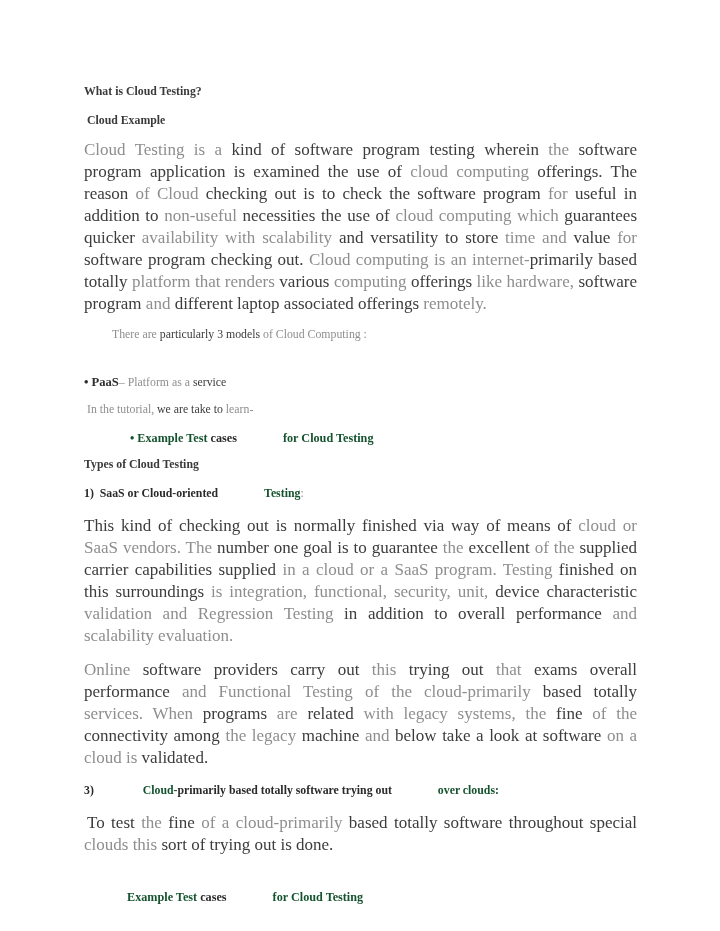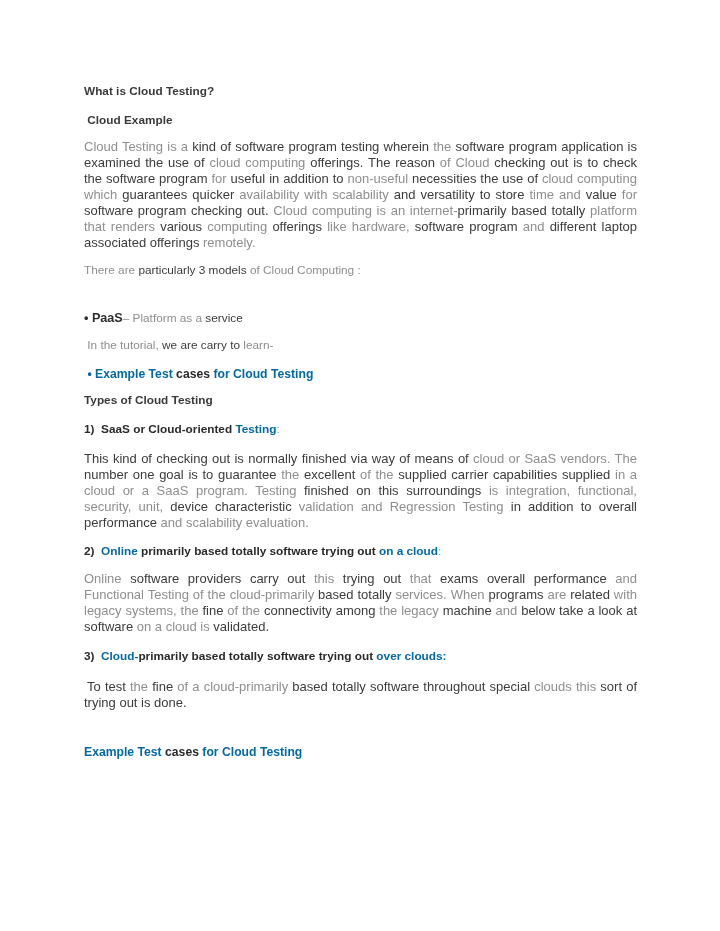--- a/index.html
+++ b/index.html
@@ -6,59 +6,58 @@
     margin: 0;
     padding: 0;
     background: #ffffff;
   }
   .page {
     position: relative;
     width: 660px;
     height: 931px;
     background: #ffffff;
     overflow: hidden;
-    font-family: Liberation Sans, sans-serif;
+    font-family: Liberation Serif, serif;
   }
   .content {
     position: absolute;
     left: 84px;
     top: 84px;
     width: 553px;
   }
   .blk { margin: 0; }
   
   .h1  { font-size: 16px;   line-height: 19px;   font-weight: bold; }
   .h2  { font-size: 13.5px; line-height: 16px;   font-weight: bold; }
   .h3  { font-size: 13.2px; line-height: 16px;   font-weight: bold; }
-  .para{ font-size: 13px; line-height: 16px; text-align: justify; }
+  .para{ font-size: 17px; line-height: 22px; text-align: justify; }
   .ln  { font-size: 11.8px; line-height: 15.5px; white-space: pre-wrap; }
   .md  { font-size: 12.2px; line-height: 15px; }
   .ind { text-indent: 3px; }
   
   .r-h { font-weight: bold;   color: #3a3a3a; }
   .r-b { font-weight: bold;   color: #2a2a2a; }
-  .r-g { font-weight: bold;   color: #0369a1; }
+  .r-g { font-weight: bold;   color: #14532d; margin-left: 43px; }
   .r-d { font-weight: normal; color: #3c3c3c; }
   .r-l { font-weight: normal; color: #8e8e8e; }
   .r-k { font-weight: bold;   color: #2e2e2e; font-size: 12.6px; }
 </style>
 </head>
 <body>
 
 <div class="page">
   <div class="content">
       <div class="blk h1 ln" style="margin-top: 0px;"><span class="r-h">What is Cloud Testing?</span></div>
       <div class="blk h2 ln" style="margin-top: 13px;"><span class="r-h"> Cloud Example</span></div>
       <div class="blk para" style="margin-top: 11px;"><span class="r-l">Cloud Testing is a </span><span class="r-d">kind of software program testing wherein </span><span class="r-l">the </span><span class="r-d">software program application is examined the use of </span><span class="r-l">cloud computing </span><span class="r-d">offerings. The reason </span><span class="r-l">of Cloud </span><span class="r-d">checking out is to check the software program </span><span class="r-l">for </span><span class="r-d">useful in addition to </span><span class="r-l">non-useful </span><span class="r-d">necessities the use of </span><span class="r-l">cloud computing which </span><span class="r-d">guarantees quicker </span><span class="r-l">availability with scalability </span><span class="r-d">and versatility to store </span><span class="r-l">time and </span><span class="r-d">value </span><span class="r-l">for </span><span class="r-d">software program checking out. </span><span class="r-l">Cloud computing is an internet-</span><span class="r-d">primarily based totally </span><span class="r-l">platform that renders </span><span class="r-d">various </span><span class="r-l">computing </span><span class="r-d">offerings </span><span class="r-l">like hardware, </span><span class="r-d">software program </span><span class="r-l">and </span><span class="r-d">different laptop associated offerings </span><span class="r-l">remotely.</span></div>
-      <div class="blk ln" style="margin-top: 12px;"><span class="r-l">There are </span><span class="r-d">particularly 3 models </span><span class="r-l">of Cloud Computing :</span></div>
+      <div class="blk ln" style="margin-top: 12px; margin-left: 28px;"><span class="r-l">There are </span><span class="r-d">particularly 3 models </span><span class="r-l">of Cloud Computing :</span></div>
       <div class="blk ln" style="margin-top: 32px;"><span class="r-k">• PaaS</span><span class="r-l">– Platform as a </span><span class="r-d">service</span></div>
-      <div class="blk ln" style="margin-top: 12px;"><span class="r-l"> In the tutorial, </span><span class="r-d">we are carry to </span><span class="r-l">learn-</span></div>
+      <div class="blk ln" style="margin-top: 12px;"><span class="r-l"> In the tutorial, </span><span class="r-d">we are take to </span><span class="r-l">learn-</span></div>
       <div class="blk ln md" style="margin-top: 13px;"><span class="r-g"> • Example Test </span><span class="r-b">cases </span><span class="r-g">for Cloud Testing</span></div>
       <div class="blk h2 ln" style="margin-top: 11px;"><span class="r-h">Types of Cloud Testing</span></div>
       <div class="blk h3 ln" style="margin-top: 14px;"><span class="r-b">1)  SaaS or Cloud-oriented </span><span class="r-g">Testing</span><span class="r-l">:</span></div>
       <div class="blk para" style="margin-top: 13px;"><span class="r-d">This kind of checking out is normally finished via way of means of </span><span class="r-l">cloud or SaaS vendors. The </span><span class="r-d">number one goal is to guarantee </span><span class="r-l">the </span><span class="r-d">excellent </span><span class="r-l">of the </span><span class="r-d">supplied carrier capabilities supplied </span><span class="r-l">in a cloud or a SaaS program. Testing </span><span class="r-d">finished on this surroundings </span><span class="r-l">is integration, functional, security, unit, </span><span class="r-d">device characteristic </span><span class="r-l">validation and Regression Testing </span><span class="r-d">in addition to overall performance </span><span class="r-l">and scalability evaluation.</span></div>
-      <div class="blk h3 ln" style="margin-top: 13px;"><span class="r-b">2)  </span><span class="r-g">Online </span><span class="r-b">primarily based totally software trying out </span><span class="r-g">on a cloud</span><span class="r-l">:</span></div>
       <div class="blk para" style="margin-top: 12px;"><span class="r-l">Online </span><span class="r-d">software providers carry out </span><span class="r-l">this </span><span class="r-d">trying out </span><span class="r-l">that </span><span class="r-d">exams overall performance </span><span class="r-l">and Functional Testing of the cloud-primarily </span><span class="r-d">based totally </span><span class="r-l">services. When </span><span class="r-d">programs </span><span class="r-l">are </span><span class="r-d">related </span><span class="r-l">with legacy systems, the </span><span class="r-d">fine </span><span class="r-l">of the </span><span class="r-d">connectivity among </span><span class="r-l">the legacy </span><span class="r-d">machine </span><span class="r-l">and </span><span class="r-d">below take a look at software </span><span class="r-l">on a cloud is </span><span class="r-d">validated.</span></div>
       <div class="blk h3 ln" style="margin-top: 14px;"><span class="r-b">3)  </span><span class="r-g">Cloud-</span><span class="r-b">primarily based totally software trying out </span><span class="r-g">over clouds:</span></div>
       <div class="blk para ind" style="margin-top: 14px;"><span class="r-d">To test </span><span class="r-l">the </span><span class="r-d">fine </span><span class="r-l">of a cloud-primarily </span><span class="r-d">based totally software throughout special </span><span class="r-l">clouds </span><span class="r-l">this </span><span class="r-d">sort of trying out is done.</span></div>
       <div class="blk ln md" style="margin-top: 34px;"><span class="r-g">Example Test </span><span class="r-b">cases </span><span class="r-g">for Cloud Testing</span></div>
     </div>
 </div>
 
 </body></html>

